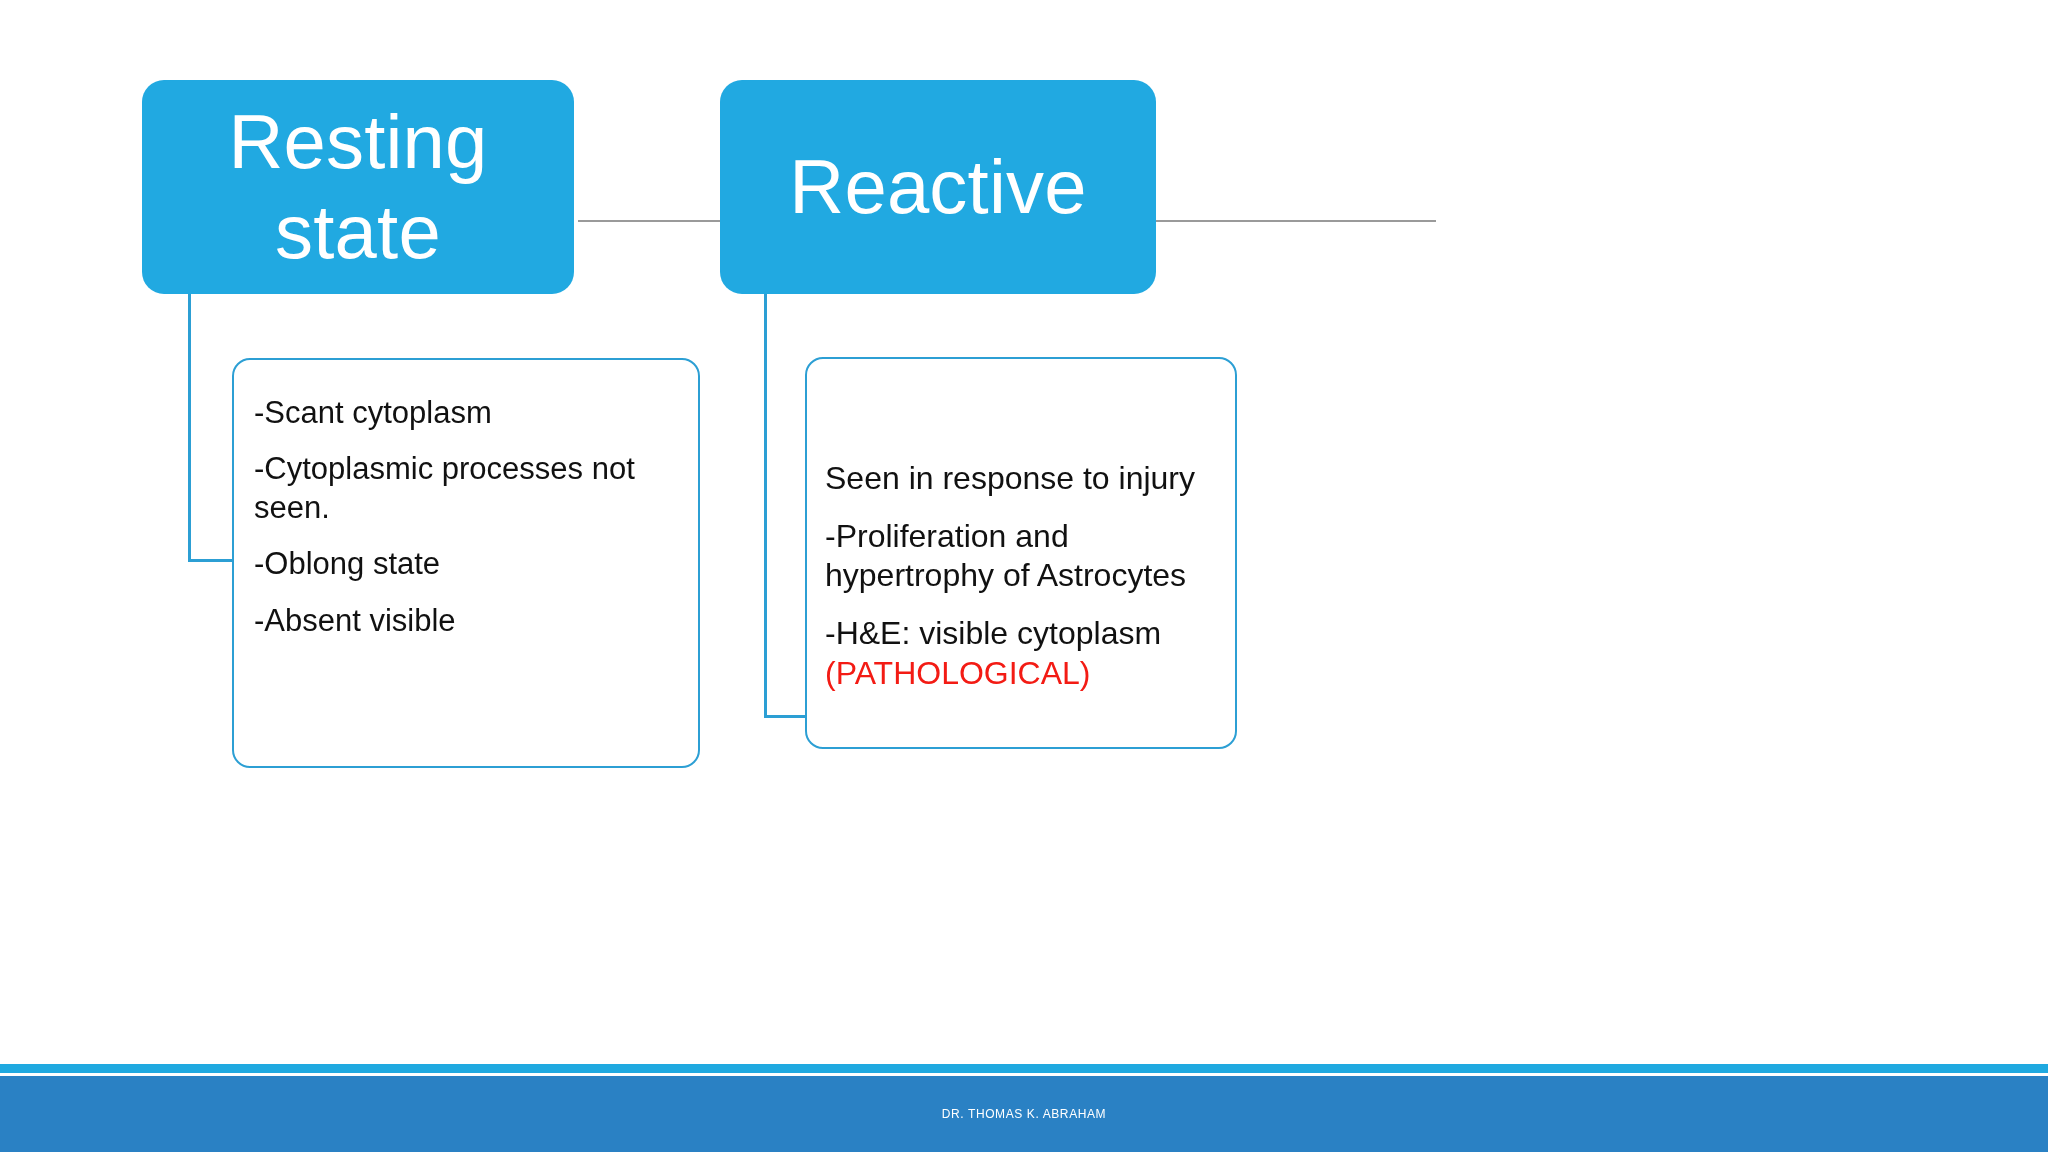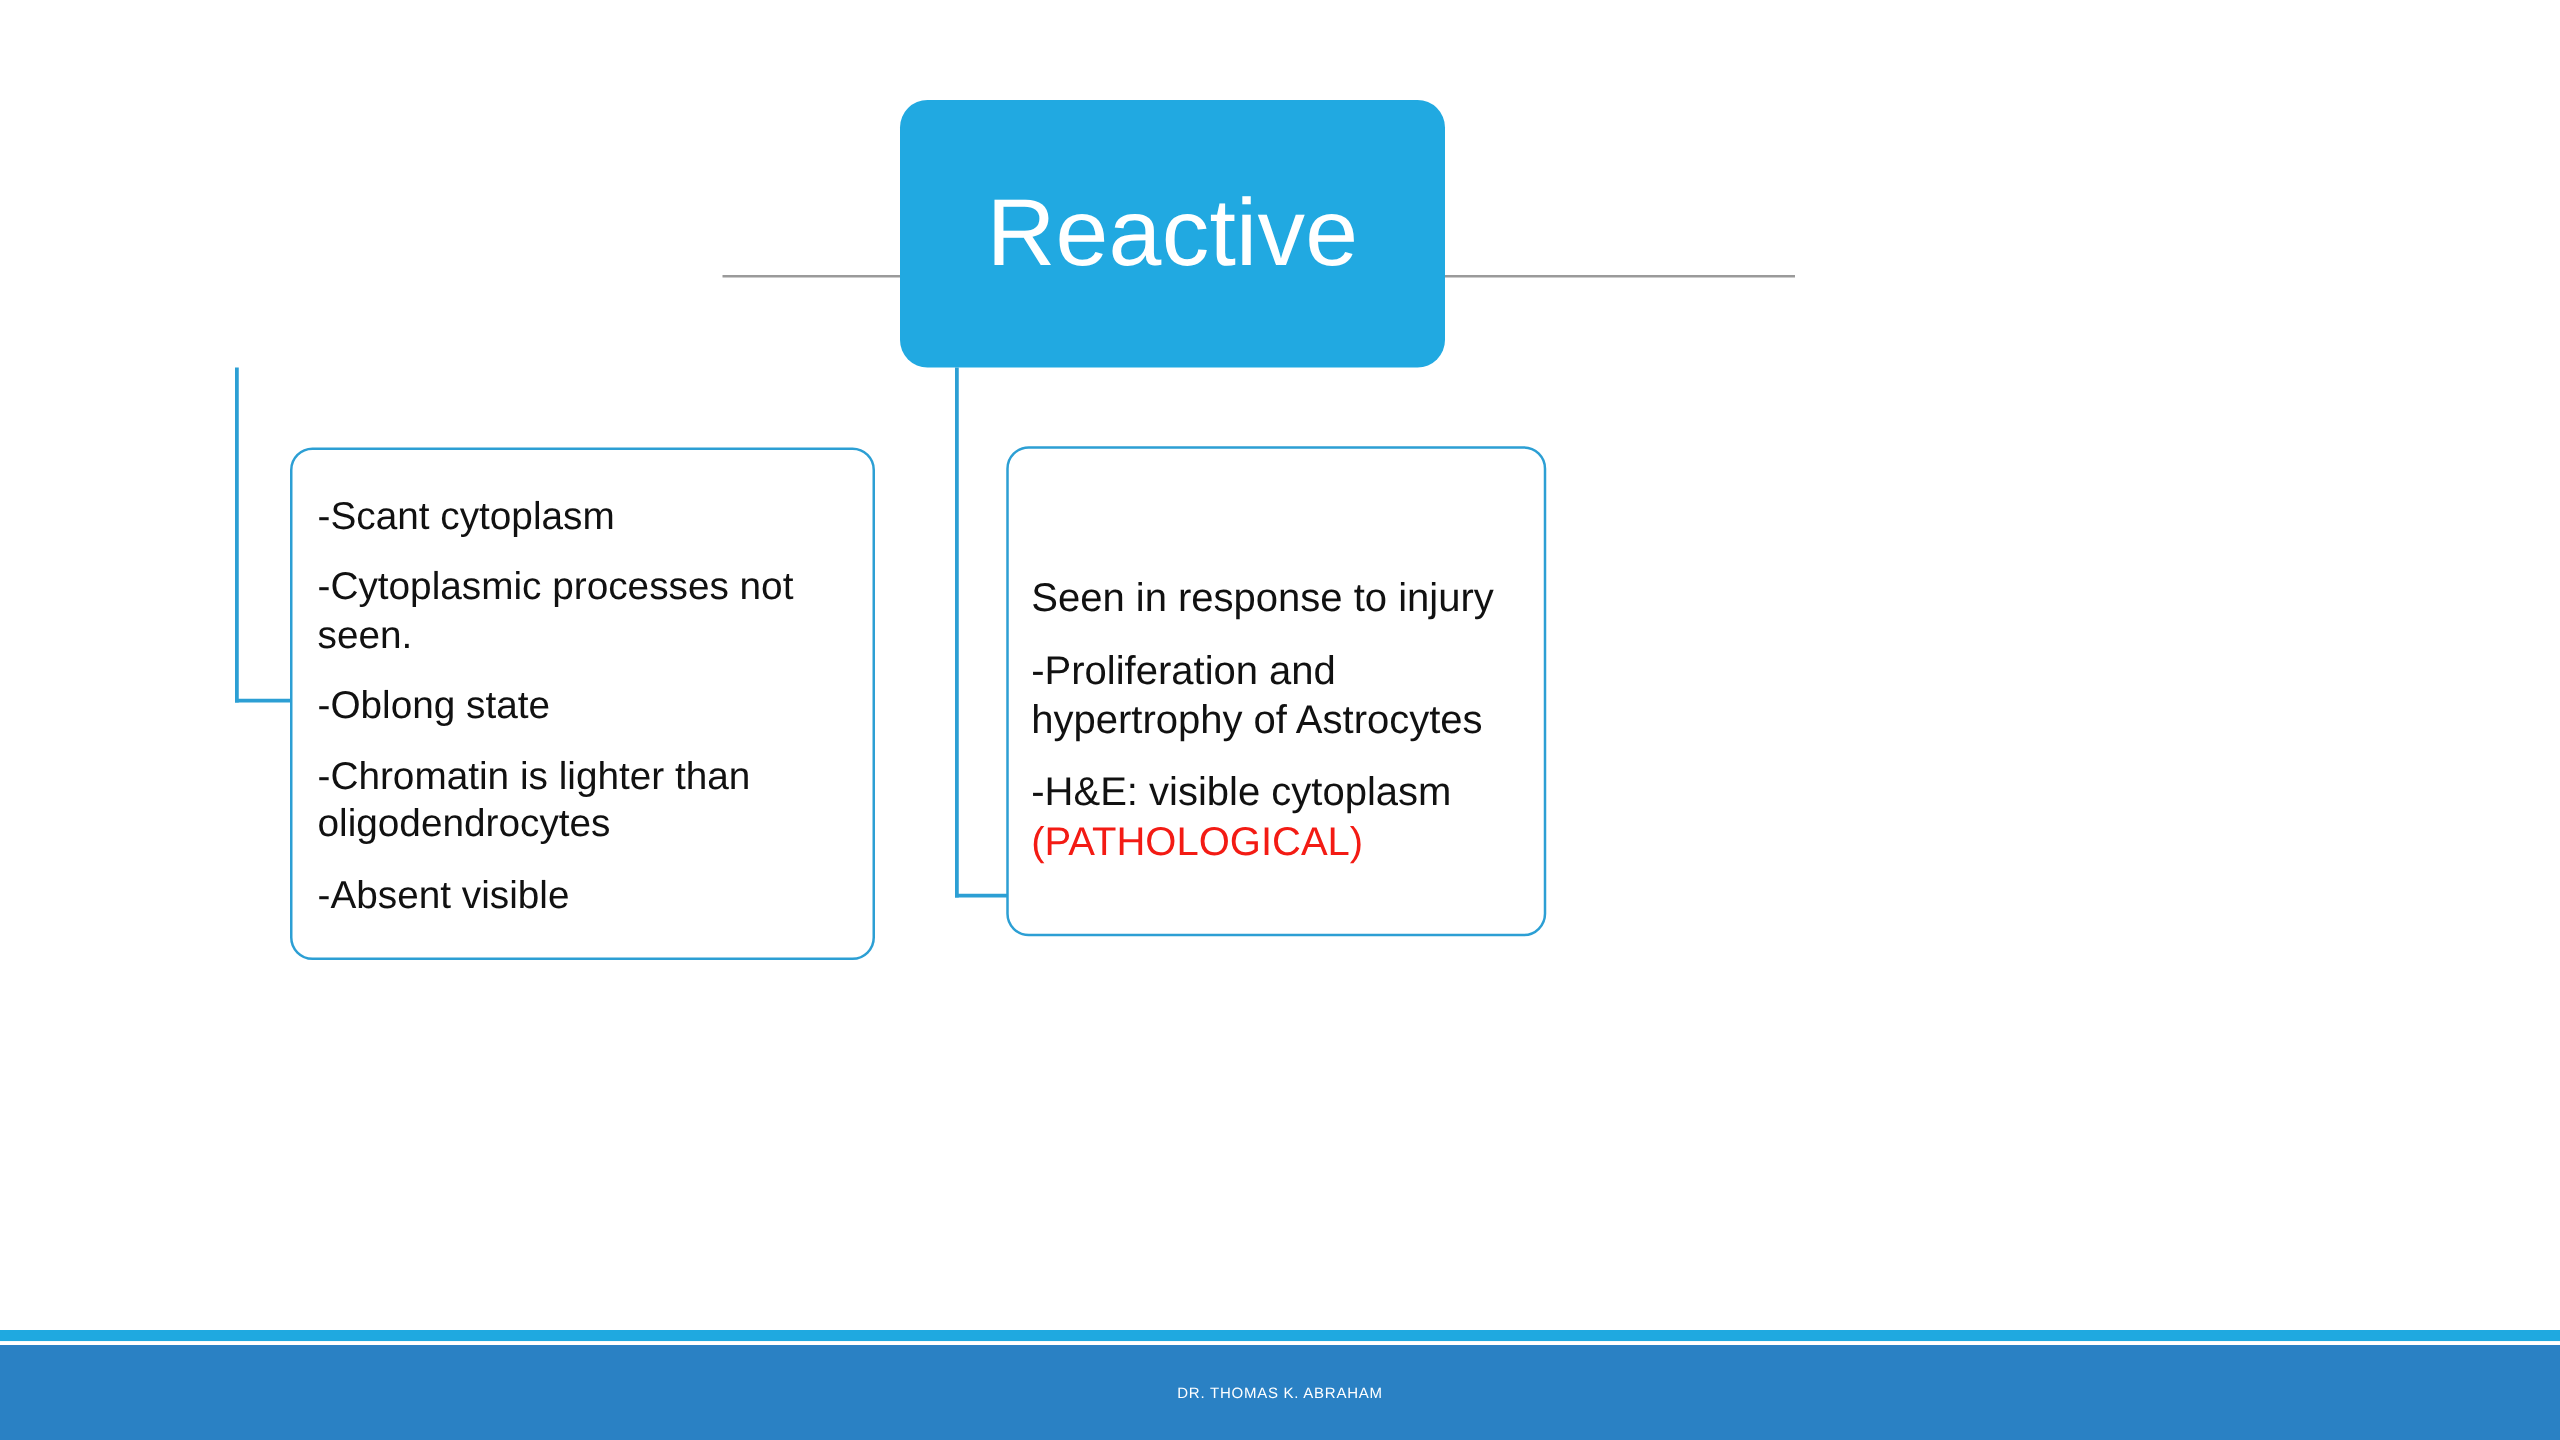--- a/index.html
+++ b/index.html
@@ -162,41 +162,43 @@
     font-weight: 400;
   }
 </style>
 </head>
 <body>
 
 <div class="slide">
 
   <div class="axis-rule"></div>
 
+  <div class="cat-box left">
+    <span>Resting state</span>
+  </div>
 
   <div class="cat-box right">
     <span>Reactive</span>
   </div>
 
   <div class="elbow elbow-left">
     <div class="vert"></div>
     <div class="horz"></div>
   </div>
 
   <div class="elbow elbow-right">
     <div class="vert"></div>
     <div class="horz"></div>
   </div>
 
   <div class="detail-box left">
     <ul class="detail-list">
       <li>-Scant cytoplasm</li>
       <li>-Cytoplasmic processes not seen.</li>
       <li>-Oblong state</li>
-      <li>-Chromatin is lighter than oligodendrocytes</li>
       <li>-Absent visible</li>
     </ul>
   </div>
 
   <div class="detail-box right">
     <ul class="detail-list">
       <li>Seen in response to injury</li>
       <li>-Proliferation and hypertrophy of Astrocytes</li>
       <li>
         <span>-H&amp;E: visible cytoplasm</span>

